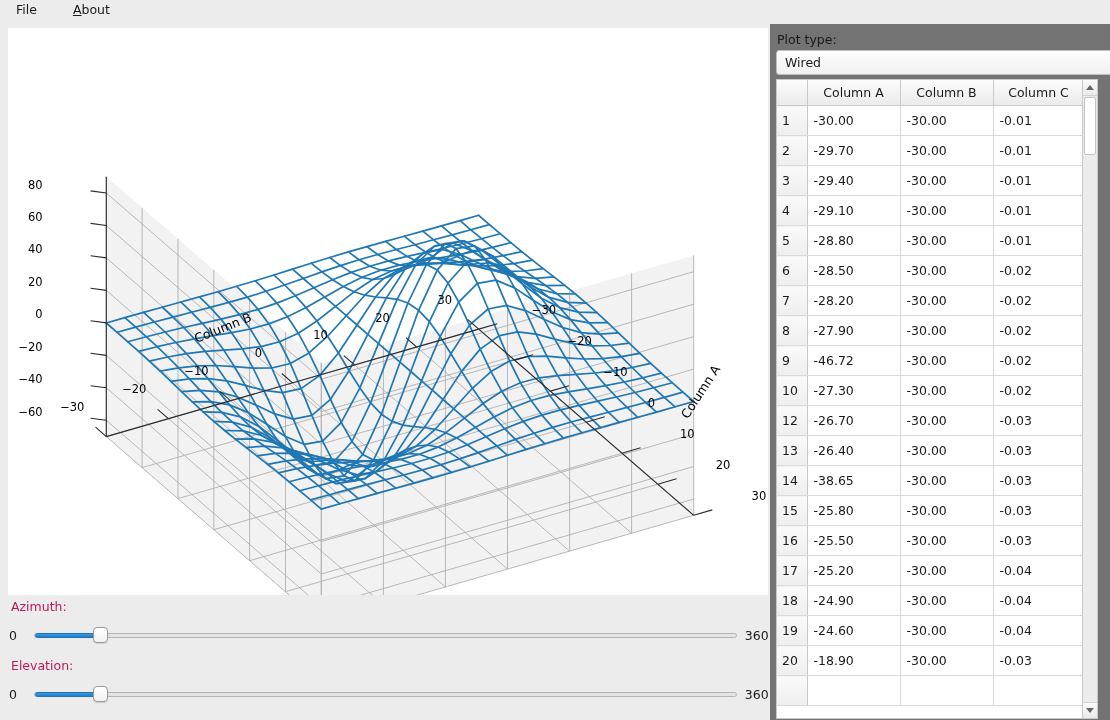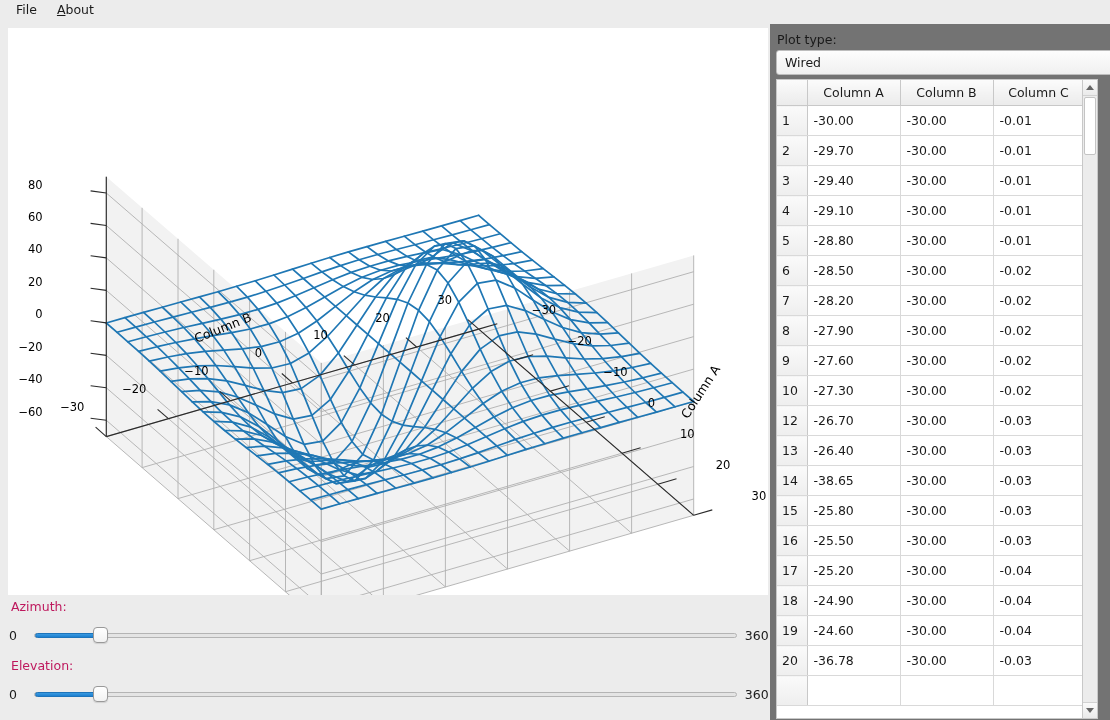--- a/index.html
+++ b/index.html
@@ -10,21 +10,21 @@
     overflow: hidden;
   }
   #app { position: relative; width: 1110px; height: 720px; }
 
   
   .menubar {
     position: absolute; left: 0; top: 0; width: 1110px; height: 21px;
     background: #ececec; display: flex; align-items: flex-start;
   }
   .menu-item {
-    font-size: 12.5px; color: #1a1a1a; padding: 2px 8px; margin-left: 4px;
+    font-size: 12.5px; color: #1a1a1a; padding: 2px 8px; margin-left: 20px;
     cursor: default; line-height: 15px;
   }
   .menu-item:first-child { margin-left: 8px; }
   .menu-item u { text-decoration: underline; }
 
   
   .plot-panel {
     position: absolute; left: 8px; top: 28px;
     width: 760px; height: 567px;
     background: #ffffff;
@@ -408,21 +408,21 @@
               <td>-0.02</td>
             </tr>
             <tr>
               <td class="rowhead">8</td>
               <td>-27.90</td>
               <td>-30.00</td>
               <td>-0.02</td>
             </tr>
             <tr>
               <td class="rowhead">9</td>
-              <td>-27.60</td>
+              <td>-46.72</td>
               <td>-30.00</td>
               <td>-0.02</td>
             </tr>
             <tr>
               <td class="rowhead">10</td>
               <td>-27.30</td>
               <td>-30.00</td>
               <td>-0.02</td>
             </tr>
             <tr>
@@ -468,21 +468,21 @@
               <td>-0.04</td>
             </tr>
             <tr>
               <td class="rowhead">19</td>
               <td>-24.60</td>
               <td>-30.00</td>
               <td>-0.04</td>
             </tr>
             <tr>
               <td class="rowhead">20</td>
-              <td>-36.78</td>
+              <td>-18.90</td>
               <td>-30.00</td>
               <td>-0.03</td>
             </tr>
             <tr>
               <td class="rowhead"></td>
               <td></td>
               <td></td>
               <td></td>
             </tr>
           </tbody>

